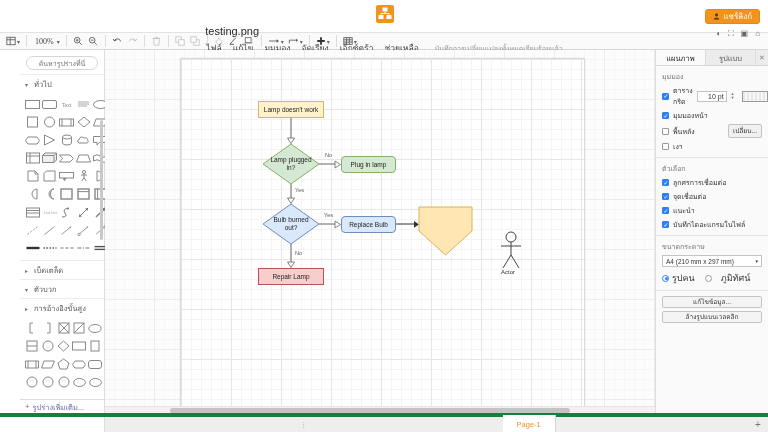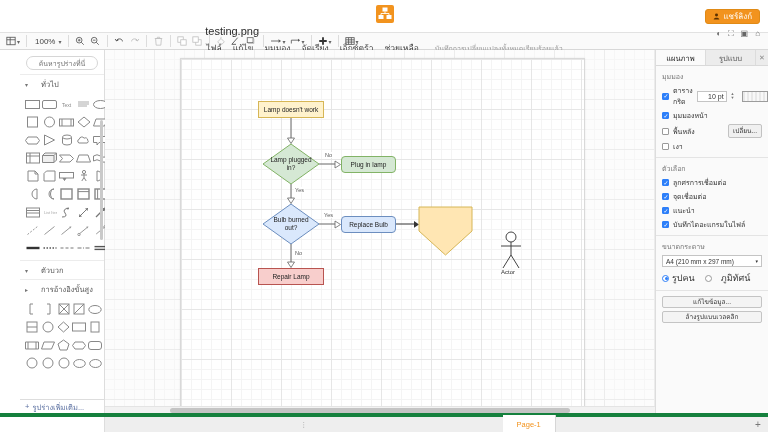--- a/index.html
+++ b/index.html
@@ -32,38 +32,38 @@
   }
   .sharebtn svg { display:block; }
   .winicons { position:absolute; right:8px; top:30px; display:flex; gap:7px; align-items:center; }
   .winicons span { cursor:pointer; color:#666; font-size:8px; line-height:8px; }
 
   
   .toolbar {
     height:18px; background:#fafafa; border-top:1px solid #e2e2e2; border-bottom:1px solid #d8d8d8;
     display:flex; align-items:center; padding:0 4px; gap:0px;
   }
-  .tb { height:16px; min-width:15px; display:flex; align-items:center; justify-content:center; cursor:pointer; color:#4a4a4a; padding:0 2px;}
+  .tb { height:16px; min-width:15px; display:flex; align-items:center; justify-content:center; cursor:pointer; color:#4a4a4a; padding:0 2px;font-family:Liberation Serif, serif;}
   .tb.dim { color:#bdbdbd; }
   .tb-sep { width:1px; height:12px; background:#dcdcdc; margin:0 4px; }
   .caret { font-size:6px; color:#666; margin-left:1px; }
   .zoomlabel { font-size:8px; color:#444; padding:0 2px; }
 
   
   .body { flex:1; display:flex; min-height:0; }
 
   
   .leftpanel { width:105px; background:#fff; border-right:1px solid #ddd; display:flex; flex-direction:column; position:relative;padding-left:20px; }
   .searchwrap { padding:6px 6px 4px 6px; }
   .searchbox {
     width:100%; height:14px; border:1px solid #d6d6d6; border-radius:7px; background:#fff;
     font-size:7px; color:#b3b3b3; text-align:center; line-height:12px; padding:0 4px; outline:none;
     font-family:"Liberation Sans", sans-serif;
   }
-  .sect-head { display:flex; align-items:center; gap:10px; font-size:7.5px; color:#555; padding:3px 5px; border-top:1px solid #ececec; cursor:pointer; }
+  .sect-head { display:flex; align-items:center; gap:3px; font-size:7.5px; color:#555; padding:3px 5px; border-top:1px solid #ececec; cursor:pointer; }
   .sect-head .tri { font-size:6px; color:#777; width:6px; }
   .shapegrid { display:grid; grid-template-columns:repeat(5,1fr); gap:2px; padding:3px 4px 4px 5px; }
   .shapecell { height:16px; display:flex; align-items:center; justify-content:center; cursor:pointer; }
   .leftscroll { position:absolute; right:1px; top:70px; width:3px; height:120px; background:#c9c9c9; border-radius:2px; }
   .morebar { height:14px; border-top:1px solid #ddd; display:flex; align-items:center; gap:3px; padding-left:5px; font-size:7.5px; color:#5a6fa0; cursor:pointer; background:#fff; }
 
   
   .canvaswrap { flex:1; position:relative; background:#fcfcfc; overflow:hidden; }
   .grid {
     position:absolute; inset:0;
@@ -558,20 +558,24 @@
             <svg width="14" height="8">
               <line x1="0.5" y1="2.6" x2="13.5" y2="2.6" stroke="#555" stroke-width="1.4"></line>
               <line x1="0.5" y1="5.4" x2="13.5" y2="5.4" stroke="#555" stroke-width="1.4"></line>
             </svg>
           </div>
       </div>
 
       <div class="leftscroll"></div>
 
       <div class="sect-head">
+        <span class="tri">▸</span>
+        <span>เบ็ดเตล็ด</span>
+      </div>
+      <div class="sect-head">
         <span class="tri">▾</span>
         <span>ตัวบวก</span>
       </div>
       <div class="sect-head">
         <span class="tri">▸</span>
         <span>การอ้างอิงขั้นสูง</span>
       </div>
 
       <div class="shapegrid">
         <div class="shapecell">

